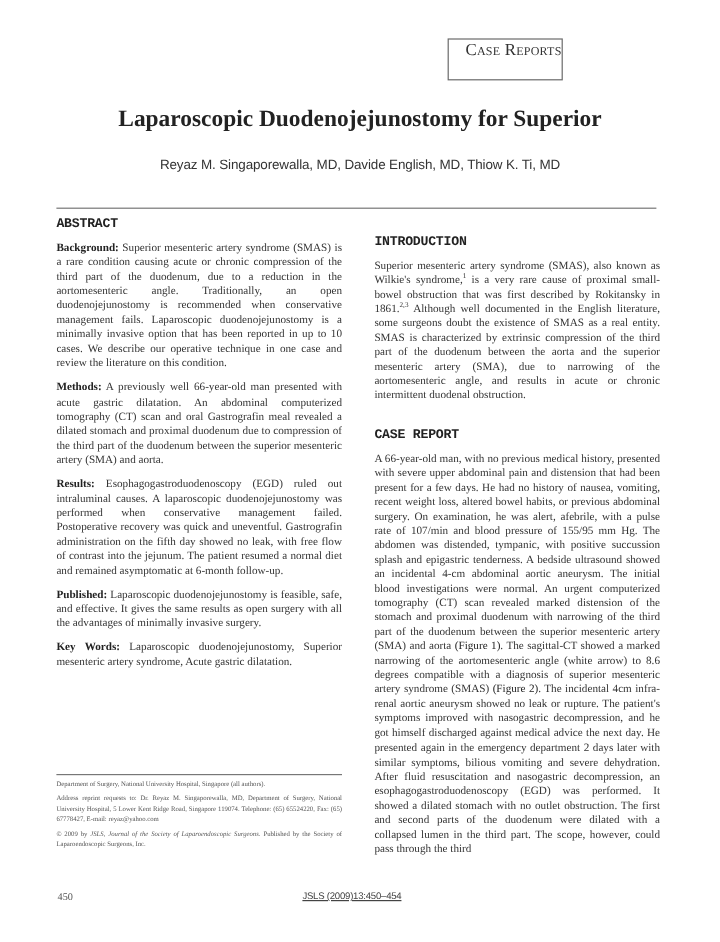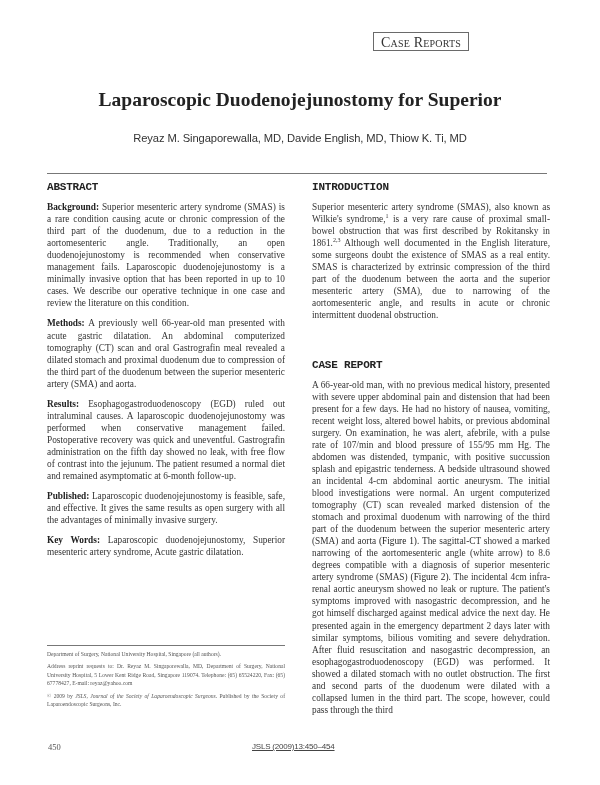--- a/index.html
+++ b/index.html
@@ -1,38 +1,38 @@
 <!DOCTYPE html>
 <html><head>
 <meta charset="utf-8">
 <style>
   html, body { margin: 0; padding: 0; background: #ffffff; }
   body { width: 600px; height: 785px; position: relative; overflow: hidden; color: #2a2a2a; font-family: "Liberation Serif", serif; }
   .section-box {
-    position: absolute; left: 373px; top: 32px; width: 96px; height: 19px;
+    position: absolute; left: 373px; top: 32px; width: 96px; height: 35px;
     border: 1px solid #6a6a6a; box-sizing: border-box;
     font-family: "Liberation Serif", serif; font-size: 14px; color: #333;
-    font-variant: small-caps; letter-spacing: 0.2px; text-align: center; line-height: 19px;
+    font-variant: small-caps; letter-spacing: 0.2px; text-align: right; line-height: 19px;
   }
   .title {
     position: absolute; left: 40px; top: 88px; width: 520px; text-align: center;
     font-family: "Liberation Serif", serif; font-weight: bold; font-size: 19.5px; line-height: 23px; color: #222;
   }
   .authors {
     position: absolute; left: 40px; top: 132px; width: 520px; text-align: center;
     font-family: "Liberation Sans", sans-serif; font-size: 11.2px; color: #333; letter-spacing: -0.1px;
   }
   .top-rule { position: absolute; left: 47px; top: 173px; width: 500px; height: 0; border-top: 1.5px solid #777; }
   .col { position: absolute; font-family: "Liberation Serif", serif; font-size: 9.3px; line-height: 12.05px; color: #333; text-align: justify; }
   .col-left { left: 47px; top: 181px; width: 238px; }
-  .col-right { left: 312px; top: 181px; width: 238px; }
+  .col-right { left: 312px; top: 196px; width: 238px; }
   .heading { font-weight: bold; font-size: 11px; color: #222; margin: 0 0 8px 0; letter-spacing: -0.2px; font-family: Liberation Mono, monospace; }
   .para { margin: 0 0 8px 0; hyphens: manual; }
   .para .lead { font-weight: bold; color: #222; }
-  .col-right .heading.second { margin-top: 37px; }
+  .col-right .heading.second { margin-top: 20px; }
   .ref { font-weight: normal; color: #222; }
   sup { font-size: 6px; line-height: 0; }
   .foot-rule { position: absolute; left: 47px; top: 645px; width: 238px; height: 0; border-top: 1px solid #777; }
   .footnotes { position: absolute; left: 47px; top: 650px; width: 238px; font-family: "Liberation Serif", serif; font-size: 5.6px; line-height: 8.4px; color: #555; text-align: justify; }
   .footnotes p { margin: 0 0 4px 0; }
   .footnotes em { font-style: italic; }
   .page-num { position: absolute; left: 48px; top: 742px; font-family: "Liberation Serif", serif; font-size: 8.5px; color: #555; }
   .journal-ref { position: absolute; left: 252px; top: 742px; font-family: "Liberation Sans", sans-serif; font-size: 8px; color: #444; letter-spacing: -0.2px; text-decoration: underline; }
 </style>
 </head>

